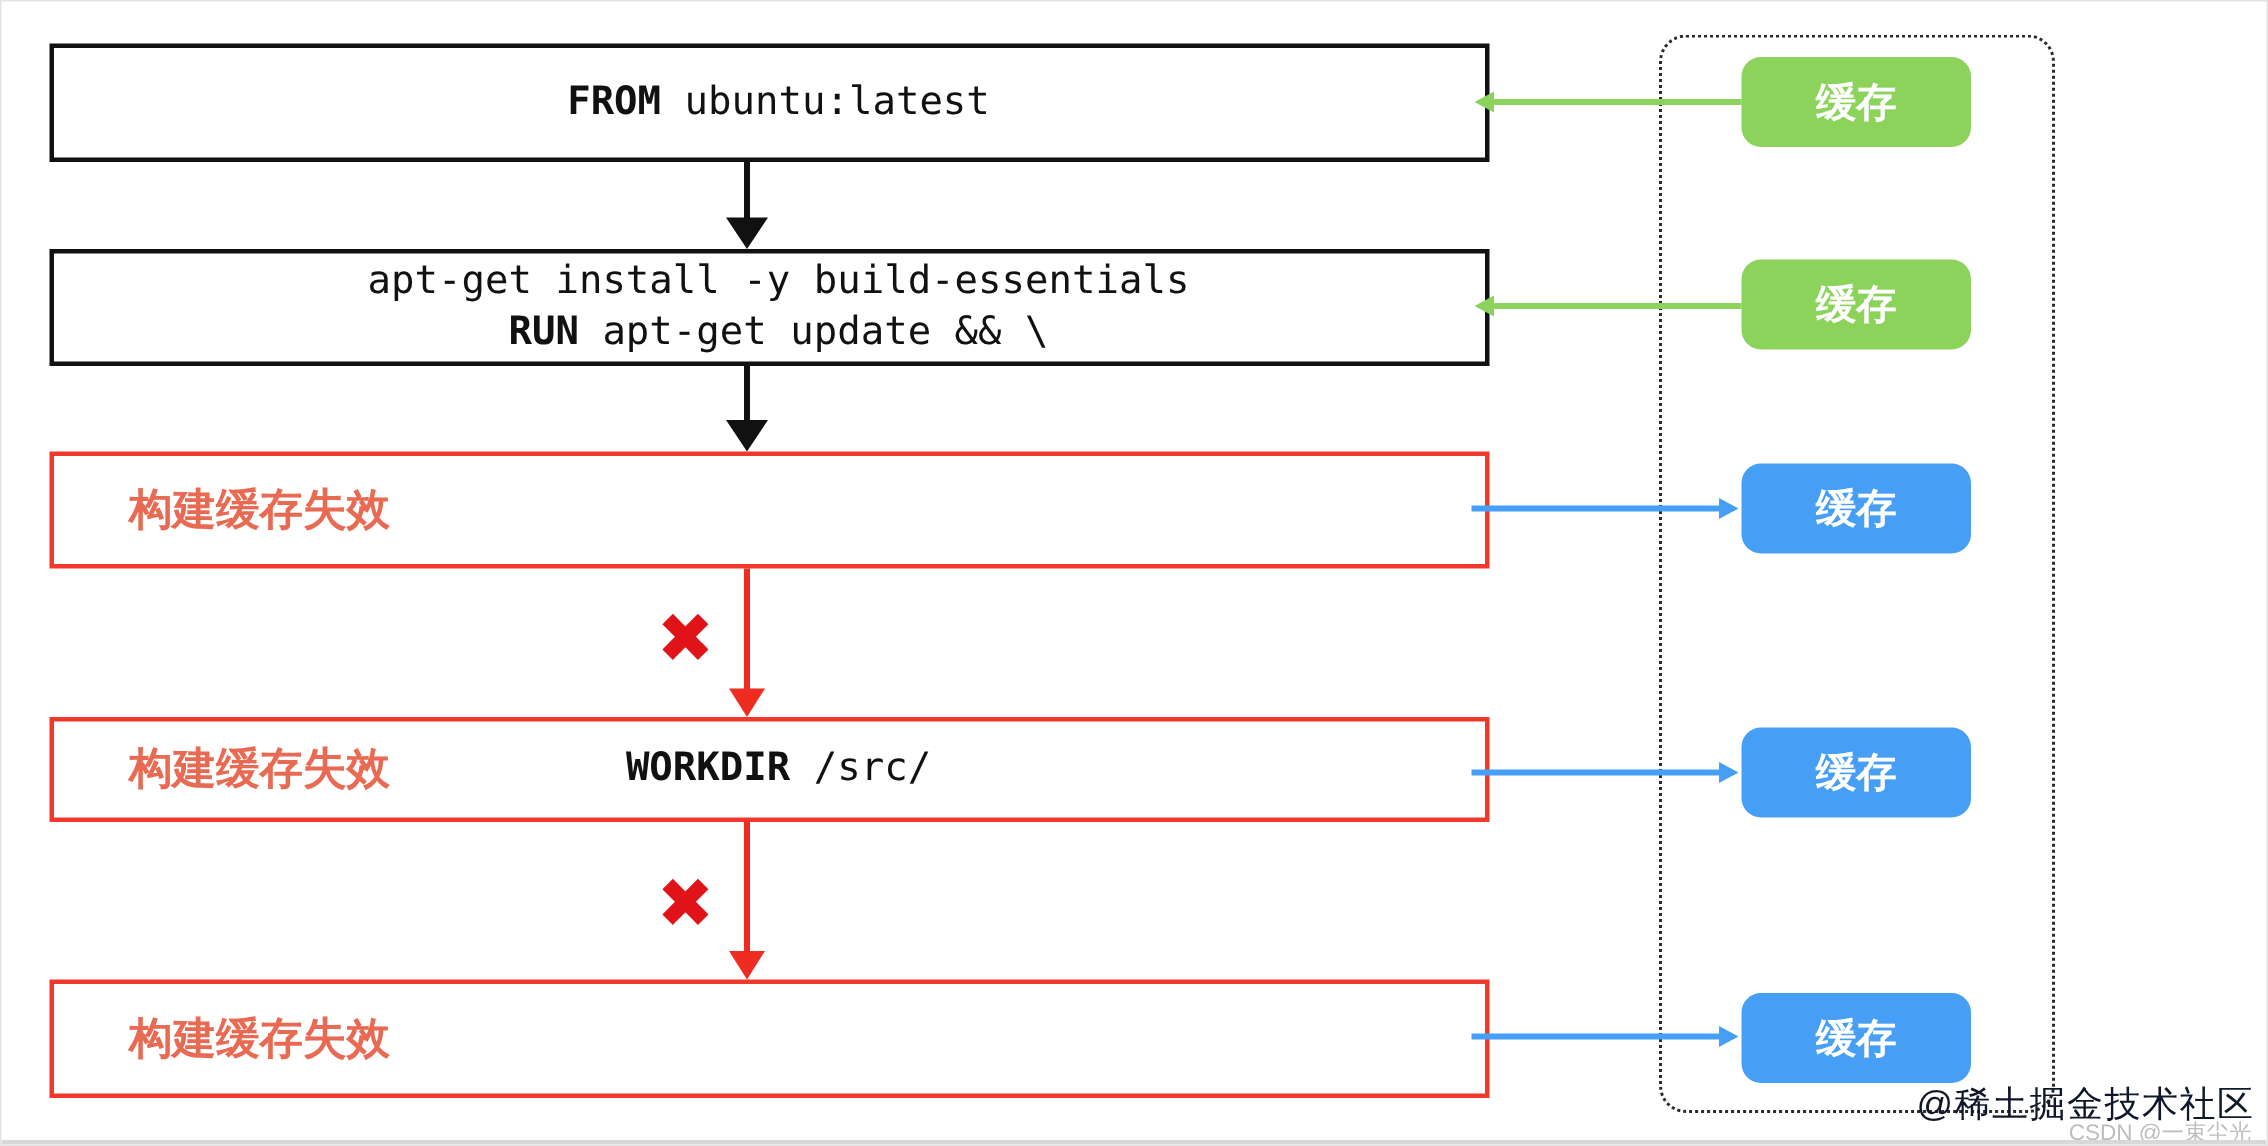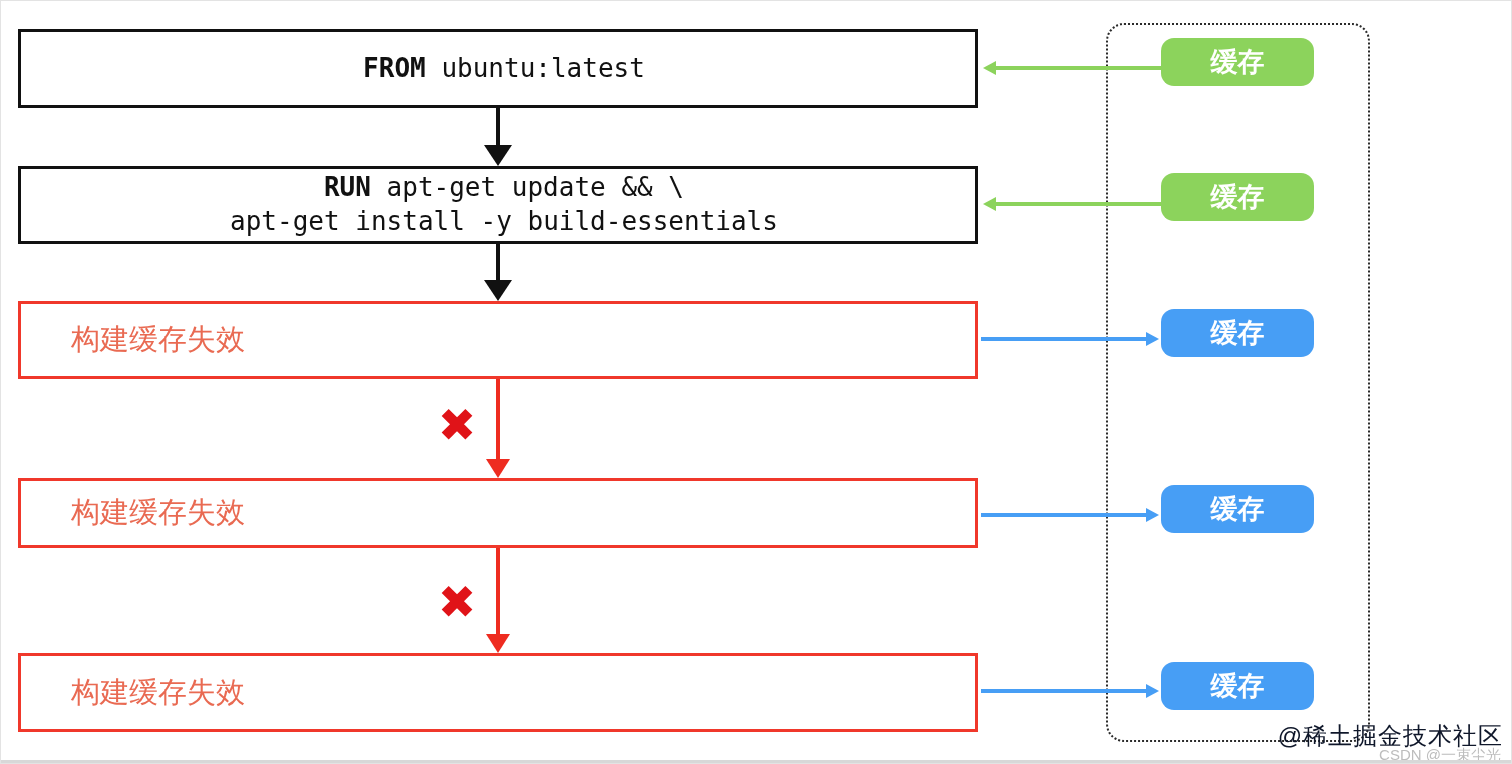--- a/index.html
+++ b/index.html
@@ -5,34 +5,34 @@
   html,body { margin:0; padding:0; background:#fff; }
   .canvas {
     position:relative; width:1512px; height:764px; background:#ffffff;
     font-family:"Liberation Sans", sans-serif; overflow:hidden;
     border:1px solid #e3e3e3; box-sizing:border-box;
   }
   .bottom-edge { position:absolute; left:0; right:0; bottom:0; height:3px; background:#d8d8d8; }
 
   
   .step {
-    position:absolute; left:17px; width:960px; background:#fff; box-sizing:border-box;
+    position:absolute; left:32px; width:960px; background:#fff; box-sizing:border-box;
     display:flex; align-items:center; justify-content:center;padding-left:12px;
   }
   .step.s-black { border:3px solid var(--flow-black,#111); }
   .step.s-red   { border:3px solid var(--invalid-border,#f0382b); }
   .cmd {
     font-family:"DejaVu Sans Mono","Liberation Mono",monospace;
     font-size:26px; color:#111; text-align:center; line-height:1.3;
   }
   .cmd-line { white-space:pre; }
   .cmd b { font-weight:bold; }
   .invalid-label {
     position:absolute; left:50px; top:50%; transform:translateY(-50%);
-    color:var(--invalid-label,#e96a52); font-weight:normal; font-size:29px; white-space:nowrap;
+    color:var(--invalid-label,#e96a52); font-weight:bold; font-size:29px; white-space:nowrap;
   }
 
   
   .varrow { position:absolute; width:30px; left:482px; }
   .varrow .shaft { position:absolute; left:50%; transform:translateX(-50%); top:0; bottom:14px; width:4px; }
   .varrow .head  { position:absolute; left:50%; transform:translateX(-50%); bottom:0; width:0; height:0;
                    border-left:14px solid transparent; border-right:14px solid transparent; }
   .varrow.black .shaft { background:var(--flow-black,#111); }
   .varrow.black .head  { border-top:21px solid var(--flow-black,#111); }
   .varrow.red .shaft { background:var(--flow-red,#ee2c20); }
@@ -55,21 +55,21 @@
   .harrow.miss { left:980px; }
   .harrow.miss .shaft { left:0; right:11px; background:var(--cache-miss,#479ef5); }
   .harrow.miss .head  { right:0; border-left:13px solid var(--cache-miss,#479ef5); }
 
   
   .cache-panel {
     position:absolute; left:1105px; top:22px; width:264px; height:719px;
     border:2px dotted #2a2a2a; border-radius:18px; box-sizing:border-box;
   }
   .badge {
-    position:absolute; left:1160px; width:153px; height:48px; border-radius:13px;
+    position:absolute; left:1160px; width:153px; height:60px; border-radius:13px;
     display:flex; align-items:center; justify-content:center;
     color:#fff; font-size:27px; font-weight:bold;
   }
   .badge.hit  { background:var(--cache-hit,#8cd35c); }
   .badge.miss { background:var(--cache-miss,#479ef5); }
 
   .wm-main { position:absolute; right:8px; top:719px; font-size:24px; color:#0f172a; letter-spacing:1px; }
   .wm-sub  { position:absolute; right:10px; top:745px; font-size:15px; color:#bdbdbd; }
 </style>
 </head>
@@ -83,42 +83,45 @@
     </div>
   </div>
 
   <div class="varrow black" style="top:107px;height:58px;">
     <div class="shaft"></div>
     <div class="head"></div>
   </div>
 
   <div class="step s-black" style="top:165px;height:78px;">
     <div class="cmd">
+      <div class="cmd-line">apt-get install -y build-essentials</div>
       <div class="cmd-line"><b>RUN</b><span> apt-get update &amp;&amp; \</span></div>
-      <div class="cmd-line">apt-get install -y build-essentials</div>
     </div>
   </div>
 
   <div class="varrow black" style="top:243px;height:57px;">
     <div class="shaft"></div>
     <div class="head"></div>
   </div>
 
   <div class="step s-red" style="top:300px;height:78px;">
     <span class="invalid-label">构建缓存失效</span>
   </div>
 
   <div class="varrow red" style="top:378px;height:99px;">
     <div class="shaft"></div>
     <div class="head"></div>
   </div>
   <div class="xmark" style="left:426px;top:394px;">✖</div>
 
   <div class="step s-red" style="top:477px;height:70px;">
     <span class="invalid-label">构建缓存失效</span>
+    <div class="cmd">
+      <span class="cmd-line"><b>WORKDIR</b><span> /src/</span></span>
+    </div>
   </div>
 
   <div class="varrow red" style="top:547px;height:105px;">
     <div class="shaft"></div>
     <div class="head"></div>
   </div>
   <div class="xmark" style="left:426px;top:571px;">✖</div>
 
   <div class="step s-red" style="top:652px;height:79px;">
     <span class="invalid-label">构建缓存失效</span>

